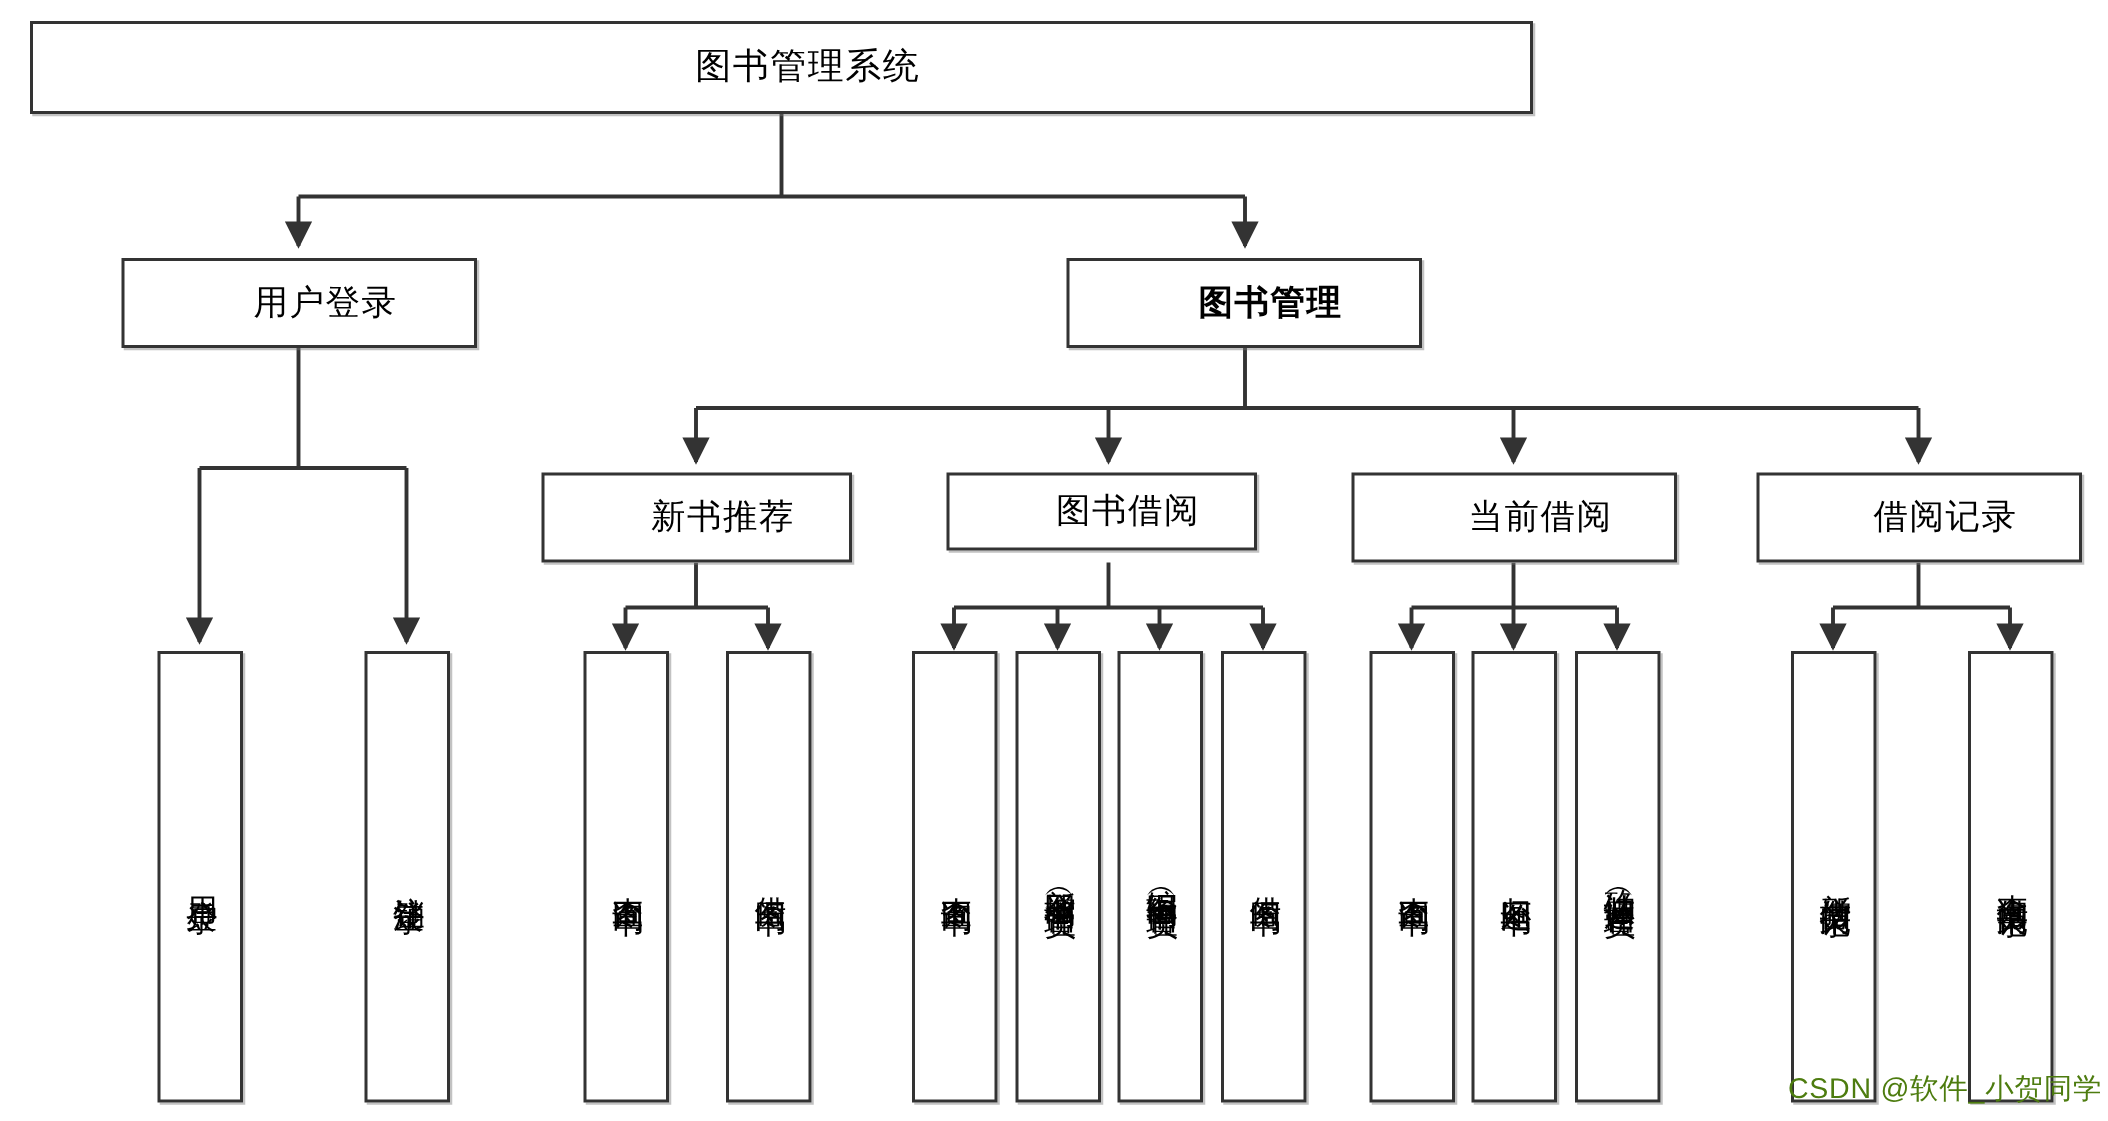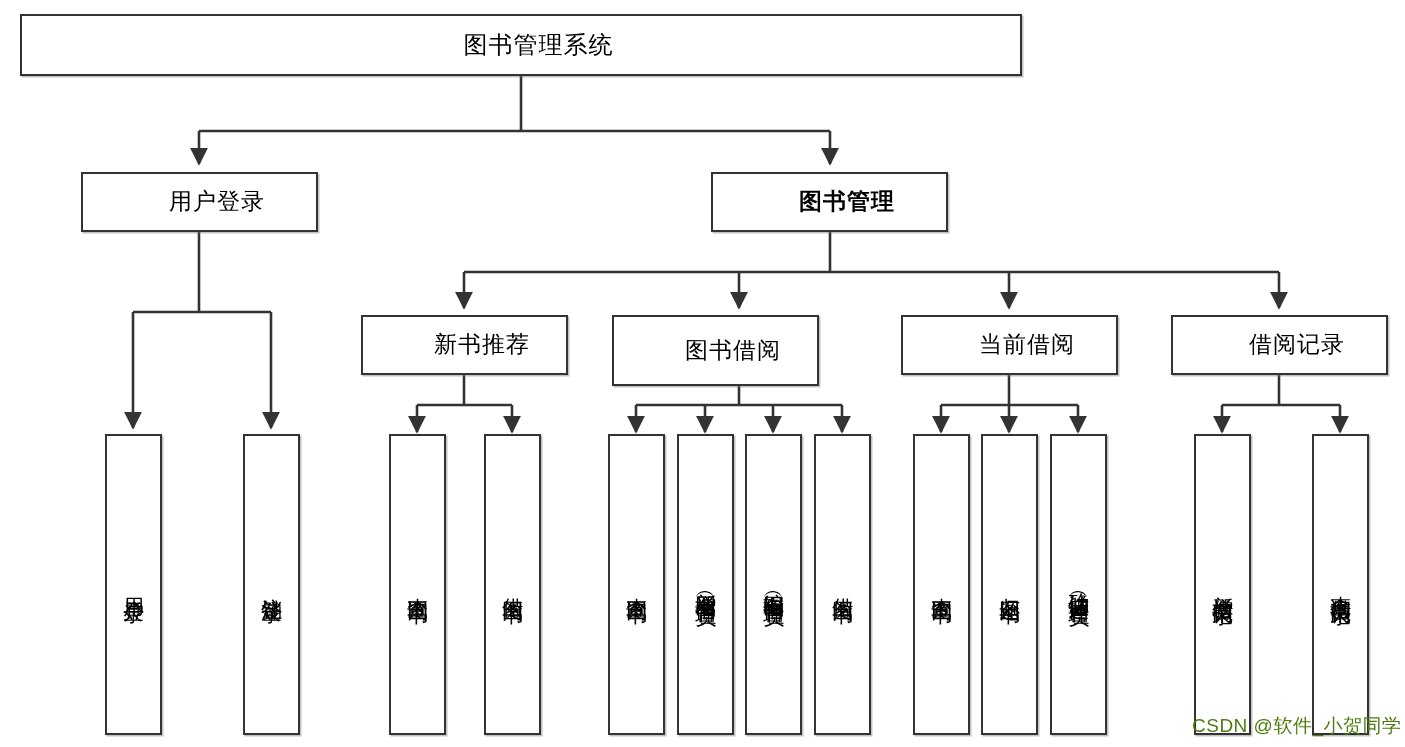--- a/index.html
+++ b/index.html
@@ -132,21 +132,21 @@
   </div>
 
   <div class="node horiz" style="left:711px; top:172px; width:237px; height:60px;font-weight:bold;">
     <span>图书管理</span>
   </div>
 
   <div class="node horiz" style="left:361px; top:315px; width:207px; height:60px;text-align:right;">
     <span>新书推荐</span>
   </div>
 
-  <div class="node horiz" style="left:612px; top:315px; width:207px; height:71px;">
+  <div class="node horiz" style="left:631px; top:315px; width:207px; height:52px;">
     <span>图书借阅</span>
   </div>
 
   <div class="node horiz" style="left:1171px; top:315px; width:217px; height:60px;">
     <span>借阅记录</span>
   </div>
 
   <div class="node horiz" style="left:901px; top:315px; width:217px; height:60px;">
     <span>当前借阅</span>
   </div>

